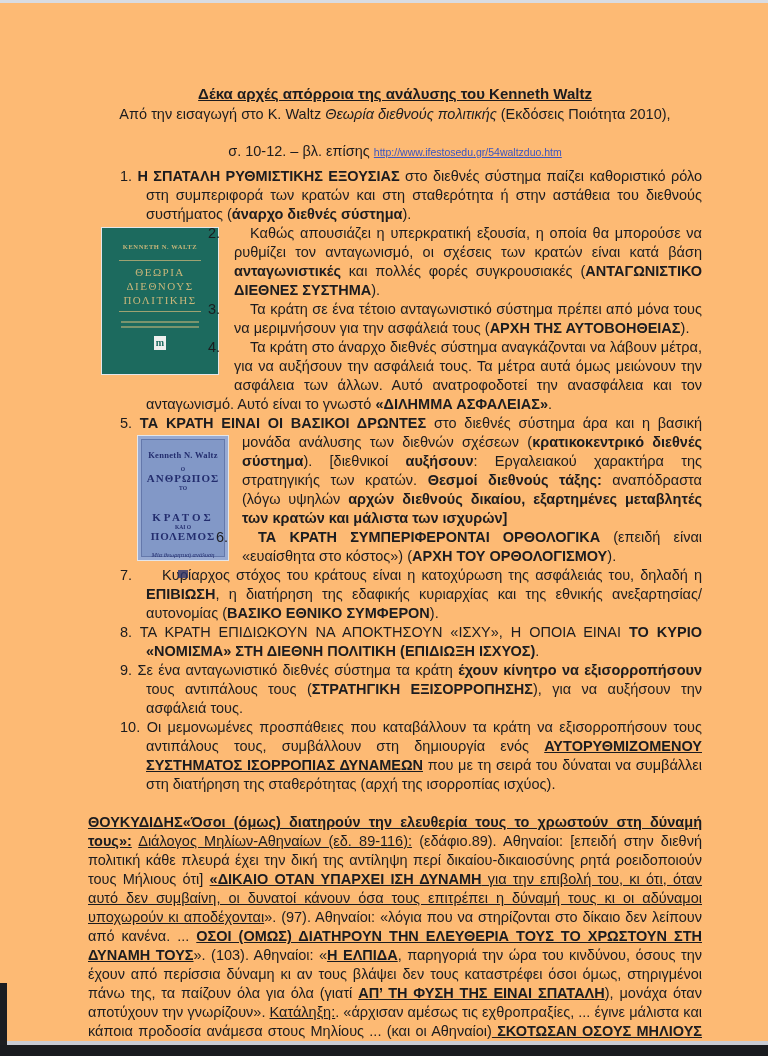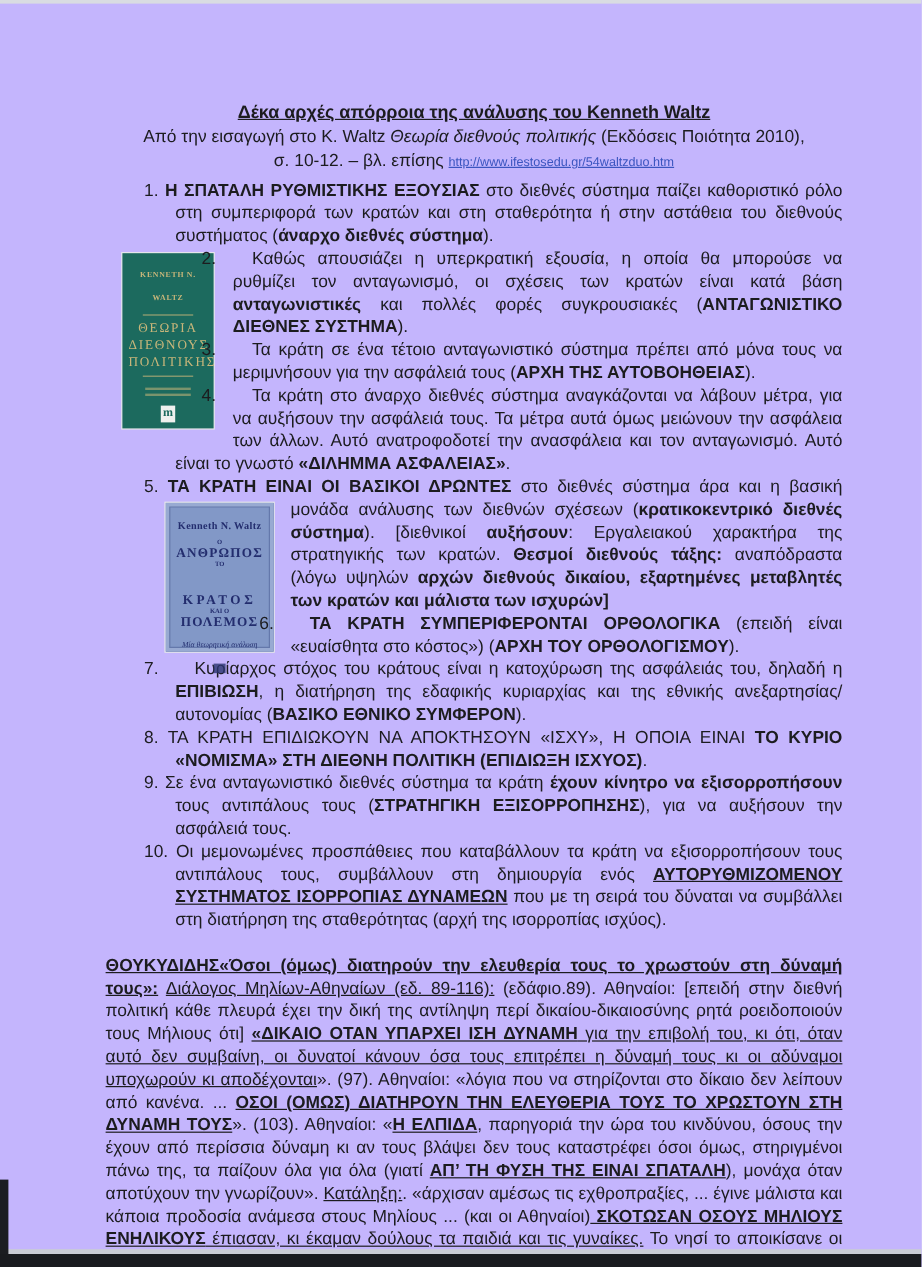--- a/index.html
+++ b/index.html
@@ -4,55 +4,55 @@
 <style>
   html,body{margin:0;padding:0;}
   body{
     width:768px;height:1056px;position:relative;
     background:#e9ebf0;
     font-family:"Liberation Sans", sans-serif;
     -webkit-font-smoothing:antialiased;
   }
   .page{
     position:absolute;inset:0;
-    background:#c4b5fd;
+    background:#fdba74;
     overflow:hidden;
   }
   .edge-top{position:absolute;top:0;left:0;right:0;height:3px;background:#d9dce2;}
   .edge-bottom{position:absolute;bottom:0;left:0;right:0;height:11px;background:#191b1f;}
   .edge-bottom-fade{position:absolute;bottom:11px;left:0;right:0;height:4px;background:#c9ccd4;}
   .edge-left{position:absolute;left:0;bottom:11px;width:7px;height:62px;background:#1b1d21;}
 
   .content{
     position:absolute;left:88px;top:84px;width:614px;
     color:#1c1c1f;
     font-size:14.5px;line-height:19px;
   }
   .header{text-align:center;}
   .title{
     font-weight:bold;text-decoration:underline;
     font-size:15px;margin-bottom:2px;
   }
   .subtitle{font-size:14.5px;}
-  .sourceline{font-size:14.5px;margin-top:1px;}
+  .sourceline{font-size:14.5px;margin-top:18px;}
   .url{
     font-size:10.5px;color:#3b55c0;text-decoration:underline;cursor:pointer;
   }
 
   .list{margin-left:32px;margin-top:5px;}
   .principle{
     text-align:justify;
     padding-left:26px;text-indent:-26px;
   }
   .num{white-space:pre;}
   .tabgap{display:inline-block;width:30px;}
 
   
   .book-green{
-    float:left;width:76px;height:146px;
+    float:left;width:116px;height:146px;
     margin:4px 16px 6px -18px;
     background:#1c6a5e;
     box-shadow:0 0 0 1px #e4e6ea;
     text-align:center;
     font-family:"Liberation Serif", serif;
     padding:9px 5px 5px 5px;box-sizing:border-box;
     text-indent:0;
   }
   .g-author{font-size:6.5px;letter-spacing:.6px;font-weight:bold;}
   .g-rule{height:1px;background:#c8b67a;opacity:.75;margin:4px 12px;}

